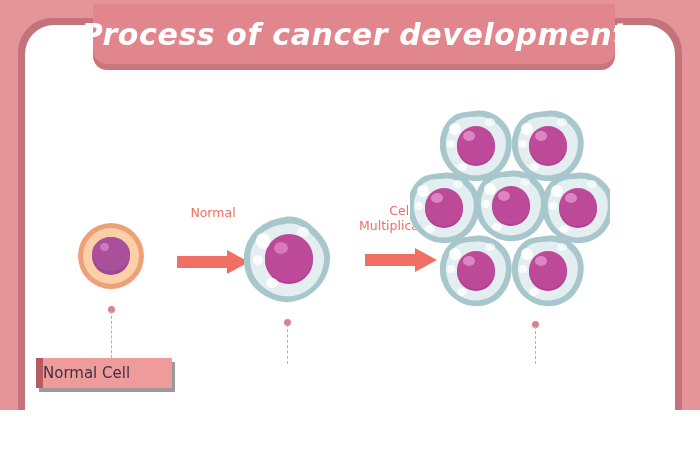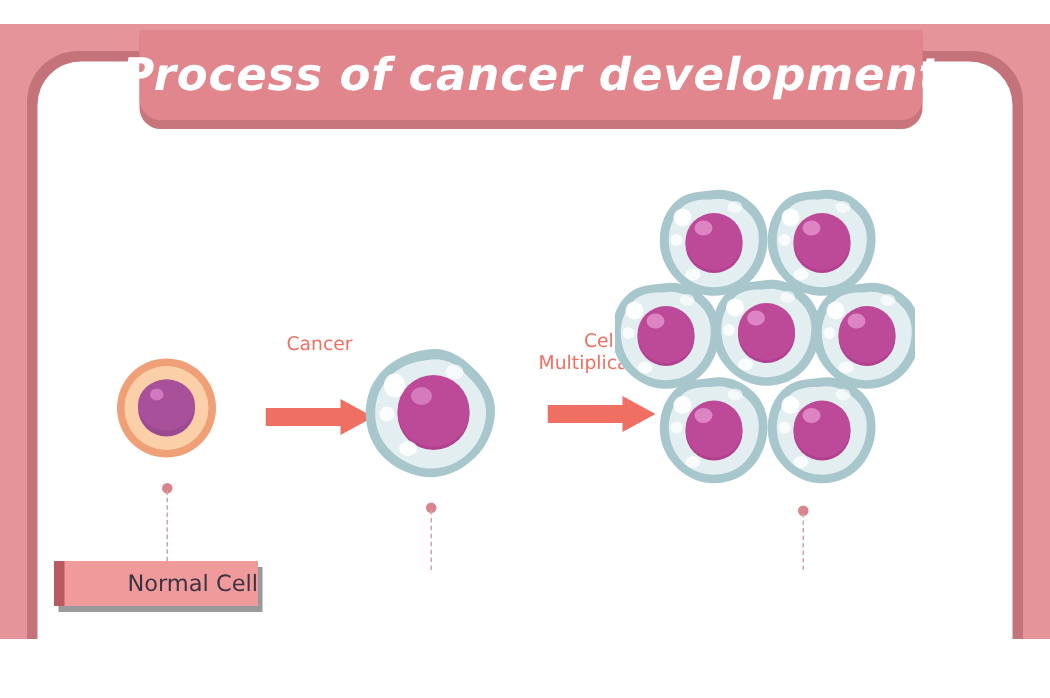--- a/index.html
+++ b/index.html
@@ -10,21 +10,20 @@
   body {
     font-family: "Liberation Sans", sans-serif;
   }
 
   #poster {
     position: relative;
     width: 700px;
     height: 410px;
     overflow: hidden;
     background: #7f1d1d;
-    margin-top: 16px;
   }
 
   
   .frame-outer {
     position: absolute;
     left: 0; top: 0;
     width: 700px; height: 465px;
     background: #e5949a;
   }
   .panel-stroke {
@@ -192,21 +191,21 @@
     align-items: center;
   }
   .cap-accent {
     width: 7px;
     height: 30px;
     background: #b85a5f;
     flex: 0 0 auto;
   }
   .cap-text {
     flex: 1 1 auto;
-    text-align: right;
+    text-align: left;
     color: #3d3242;
     font-size: 15px;
     white-space: nowrap;
     font-family: "DejaVu Sans", sans-serif;
   }
 
   .cap-1 { left: 11px; top: 333px; width: 136px; }
   .cap-2 { left: 204px; top: 333px; width: 124px; }
   .cap-3 { left: 400px; top: 333px; width: 222px; }
 </style>
@@ -228,21 +227,21 @@
 
     <div class="cell normal-cell">
       <div class="nc-outer"></div>
       <div class="nc-inner"></div>
       <div class="nc-nucleus"></div>
       <div class="nc-nucleus-top"></div>
       <div class="nc-hl"></div>
     </div>
 
     <div class="arrow-label label-1">
-      <div>Cancer</div>
+      <div>Normal</div>
     </div>
     <div class="arrow arrow-1">
       <svg width="72" height="26" viewBox="0 0 72 26">
         <path d="M0,7 L50,7 L50,1 L72,13 L50,25 L50,19 L0,19 Z" fill="#ef6f62"></path>
       </svg>
     </div>
 
     <div class="cell cancer-cell">
       <svg width="92" height="90" viewBox="0 0 92 90">
         <path d="M44,2 C56,0 66,6 73,13 C82,21 90,32 89,45 C88,58 82,70 71,78

